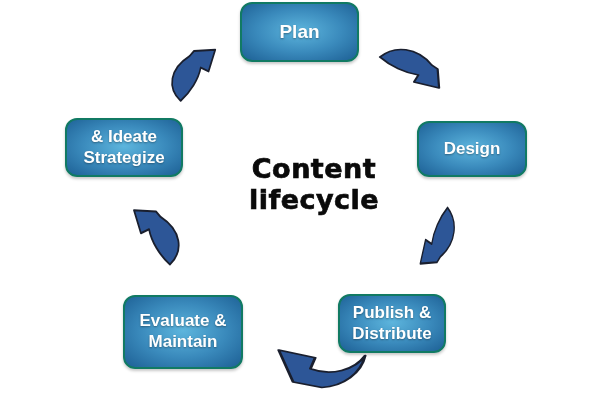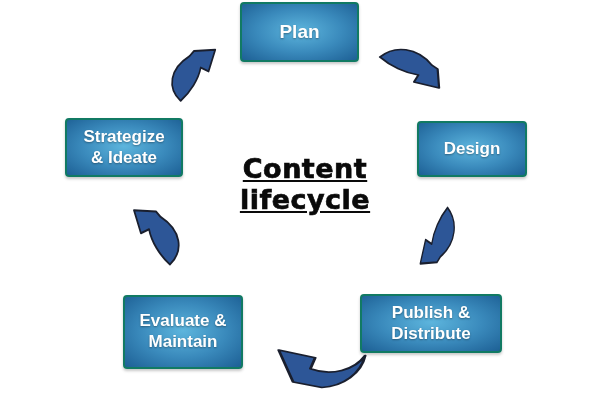--- a/index.html
+++ b/index.html
@@ -5,51 +5,50 @@
   html,body{margin:0;padding:0;}
   .stage{
     position:relative;
     width:600px;height:400px;
     background:#ffffff;
     overflow:hidden;
     font-family:"Liberation Sans", sans-serif;
   }
   .node{
     position:absolute;
-    border-radius:4px;
+    border-radius:12px;
     border:2px solid #117a63;
     background:radial-gradient(ellipse at 50% 48%, #5db5dd 0%, #3a8abc 52%, #1d6095 100%);
     box-shadow:0 2px 3px rgba(0,0,0,0.22);
     display:flex;flex-direction:column;
     align-items:center;justify-content:center;
     box-sizing:border-box;
     color:#ffffff;
     font-weight:bold;
     font-size:17px;
     line-height:1.22;
     text-align:right;
     text-shadow:0 1px 2px rgba(0,0,0,0.35);
   }
   .node-line:empty{display:none;}
   #node-plan{left:240px;top:2px;width:119px;height:60px;font-size:19px;}
   #node-design{left:417px;top:121px;width:110px;height:56px;}
-  #node-publish{left:360px;top:294px;width:142px;height:59px;}
+  #node-publish{left:338px;top:294px;width:108px;height:59px;}
   #node-evaluate{left:123px;top:295px;width:120px;height:74px;}
   #node-strategize{left:65px;top:118px;width:118px;height:59px;}
   .center-title{
     position:absolute;
-    left:215px;top:153px;width:180px;
+    left:224px;top:153px;width:180px;
     text-align:center;
     color:#0a0a0a;
     font-family:"DejaVu Sans", sans-serif;
     font-weight:bold;
     font-size:27px;
     line-height:31px;
     letter-spacing:0.5px;
-    text-decoration:underline;
     -webkit-text-stroke:0.7px #0a0a0a;
   }
   .arrow{position:absolute;overflow:visible;}
   .arrow path{
     fill:#2d5697;
     stroke:#1a1f2e;
     stroke-width:3;
     stroke-linejoin:round;
   }
   #arrow-1{left:374px;top:44px;width:74px;height:50px;}
@@ -76,22 +75,22 @@
     <span class="node-line">Publish &amp;</span>
     <span class="node-line">Distribute</span>
   </div>
 
   <div class="node" id="node-evaluate">
     <span class="node-line">Evaluate &amp;</span>
     <span class="node-line">Maintain</span>
   </div>
 
   <div class="node" id="node-strategize">
+    <span class="node-line">&amp; Ideate</span>
     <span class="node-line">Strategize</span>
-    <span class="node-line">&amp; Ideate</span>
   </div>
 
   <div class="center-title">
     <div>Content</div>
     <div>lifecycle</div>
   </div>
 
   <svg class="arrow" id="arrow-1" viewBox="0 0 100 100" preserveAspectRatio="none">
     <path d="M 8 26 C 28 2, 58 6, 78 42 L 86 50 L 88 88 L 54 76 L 60 62 C 42 58, 22 44, 8 26 Z"></path>
   </svg>

